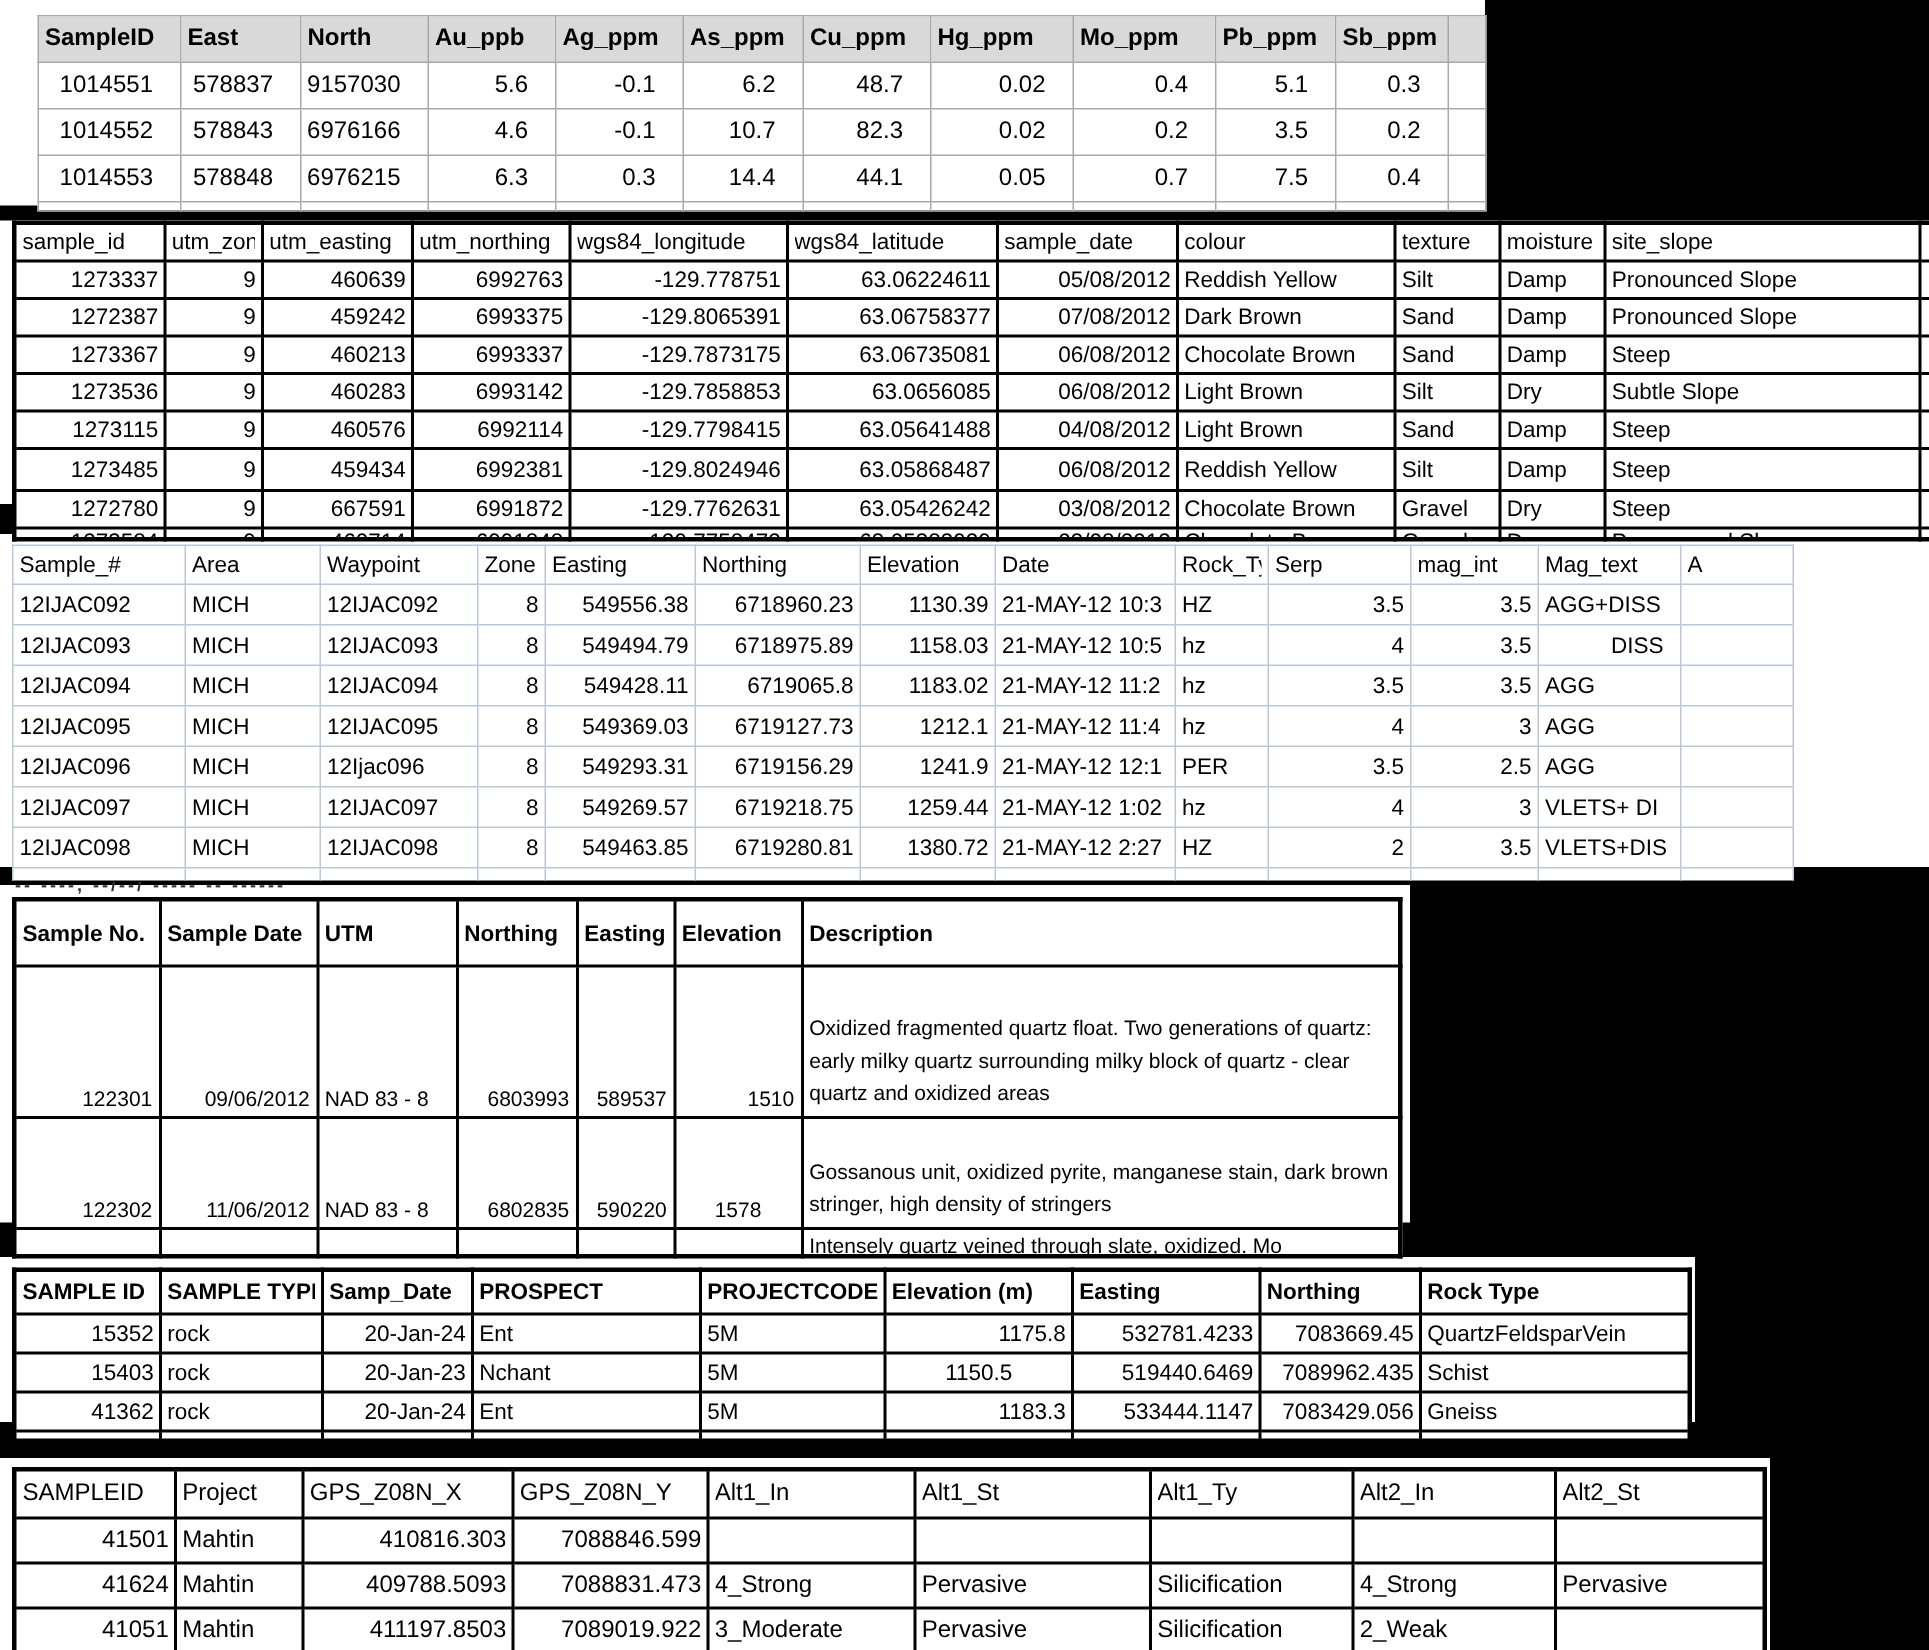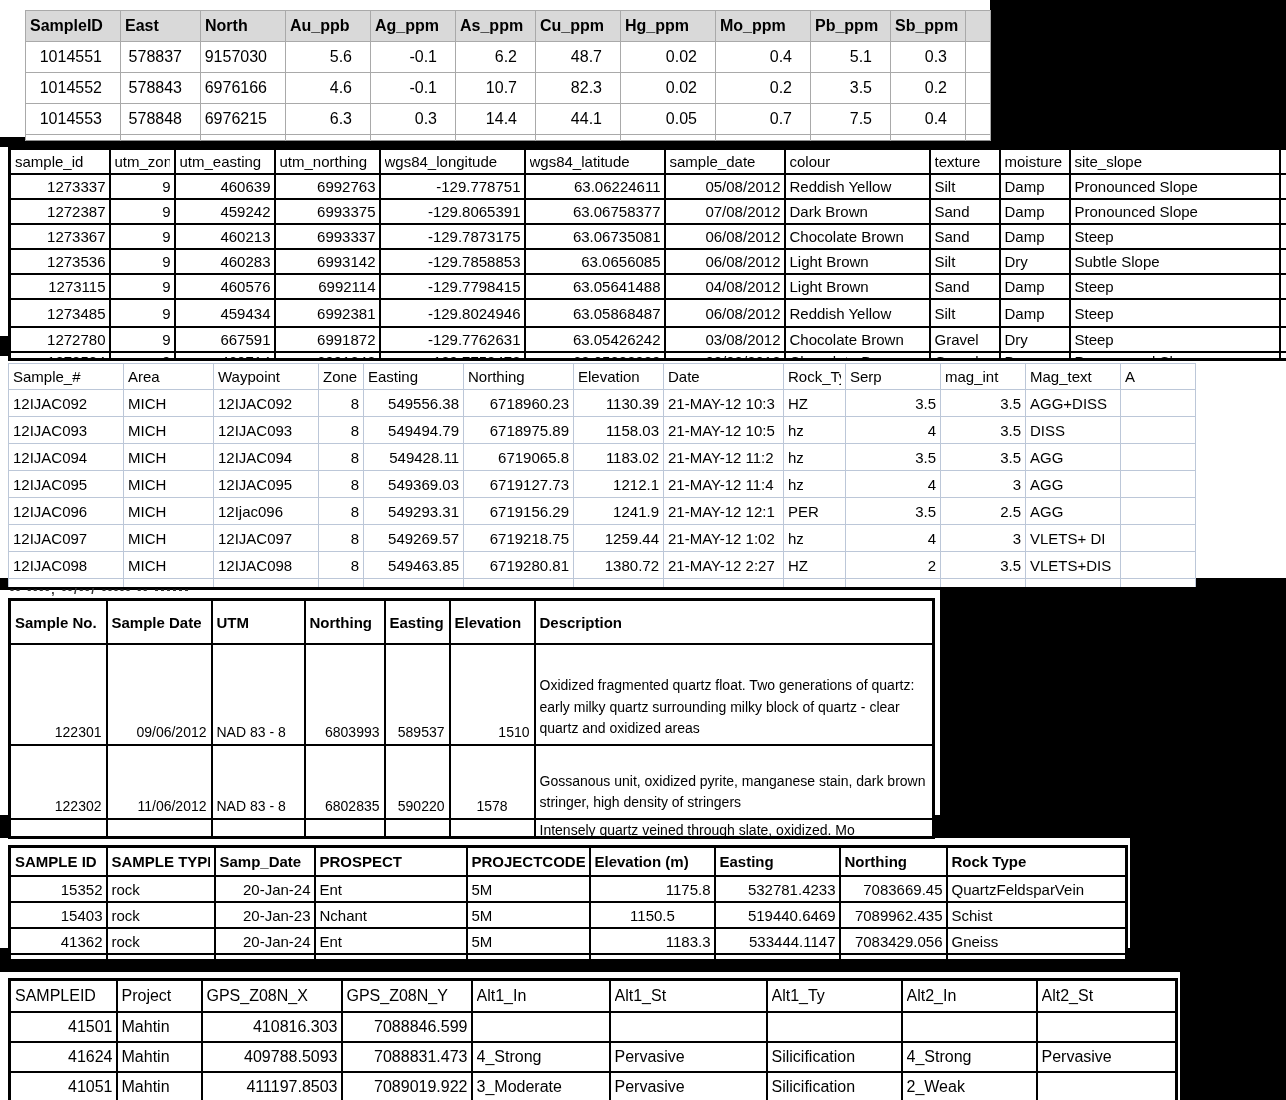--- a/index.html
+++ b/index.html
@@ -1183,21 +1183,21 @@
             <div class="cellclip" style="height: 26px;">
               <span class="celltext">4</span>
             </div>
           </td>
           <td class="al-r">
             <div class="cellclip" style="height: 26px;">
               <span class="celltext">3.5</span>
             </div>
           </td>
           <td class="al-l">
-            <div class="cellclip" style="height: 26px;">
+            <div class="cellclip" style="height: 26px; margin-left: 44px;">
               <span class="celltext">DISS</span>
             </div>
           </td>
           <td class="al-l">
             <div class="cellclip" style="height: 26px;">
               <span class="celltext"></span>
             </div>
           </td>
         </tr>
         <tr>

